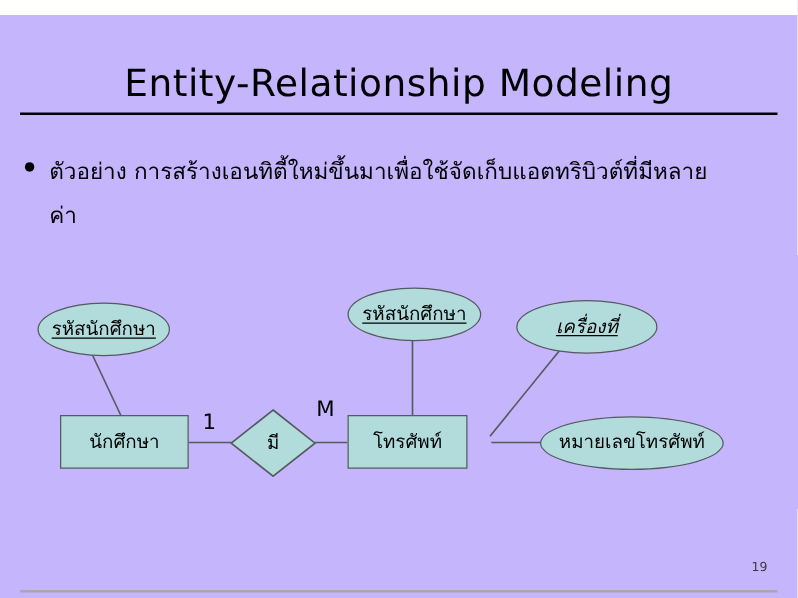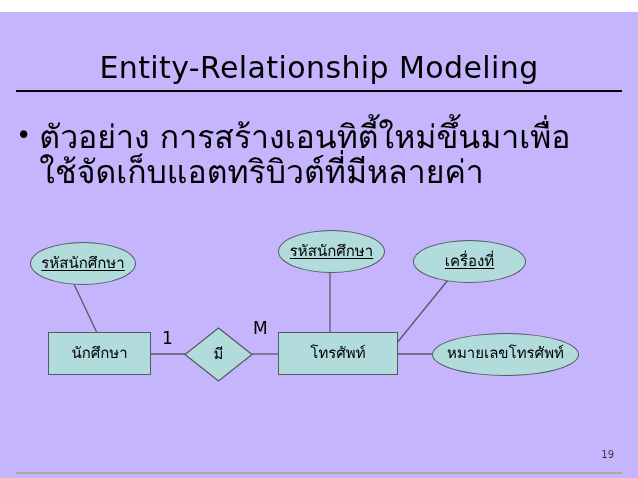--- a/index.html
+++ b/index.html
@@ -49,21 +49,21 @@
     align-items: flex-start;
   }
   #bullet-dot {
     font-size: 26px;
     line-height: 30px;
     color: #000000;
     margin-right: 8px;
     flex: 0 0 auto;
   }
   #bullet-text {
-    font-size: 32px;
+    font-size: 18px;
     line-height: 35px;
     color: #000000;
     max-width: 548px;
   }
 
   
   #diagram {
     position: absolute;
     left: 0;
     top: 0;
@@ -156,33 +156,33 @@
   </div>
 
   <div class="node ellipse" style="left:30px; top:230px; width:106px; height:43px;">
     <span class="label underline">รหัสนักศึกษา</span>
   </div>
 
   <div class="node ellipse" style="left:278px; top:218px; width:107px; height:43px;">
     <span class="label underline">รหัสนักศึกษา</span>
   </div>
 
-  <div class="node ellipse" style="left:413px; top:228px; width:113px; height:43px;">
+  <div class="node ellipse" style="left:413px; top:228px; width:113px; height:43px;font-style:italic;">
     <span class="label underline">เครื่องที่</span>
   </div>
 
   <div class="node ellipse" style="left:432px; top:321px; width:147px; height:43px;font-family:Liberation Mono, monospace;">
     <span class="label">หมายเลขโทรศัพท์</span>
   </div>
 
   <div class="node rect" style="left:48px; top:320px; width:103px; height:43px;">
     <span class="label">นักศึกษา</span>
   </div>
 
-  <div class="node rect" style="left:278px; top:320px; width:120px; height:43px;">
+  <div class="node rect" style="left:278px; top:320px; width:96px; height:43px;">
     <span class="label">โทรศัพท์</span>
   </div>
 
   <div class="node diamond" style="left:184px; top:315px; width:69px; height:55px;">
     <svg class="diamond-shape" viewBox="0 0 69 55" preserveAspectRatio="none">
       <polygon points="34.5,1 68,27.5 34.5,54 1,27.5" fill="#b2dcdc" stroke="#555a5e" stroke-width="1.3"></polygon>
     </svg>
     <span class="label">มี</span>
   </div>
 

